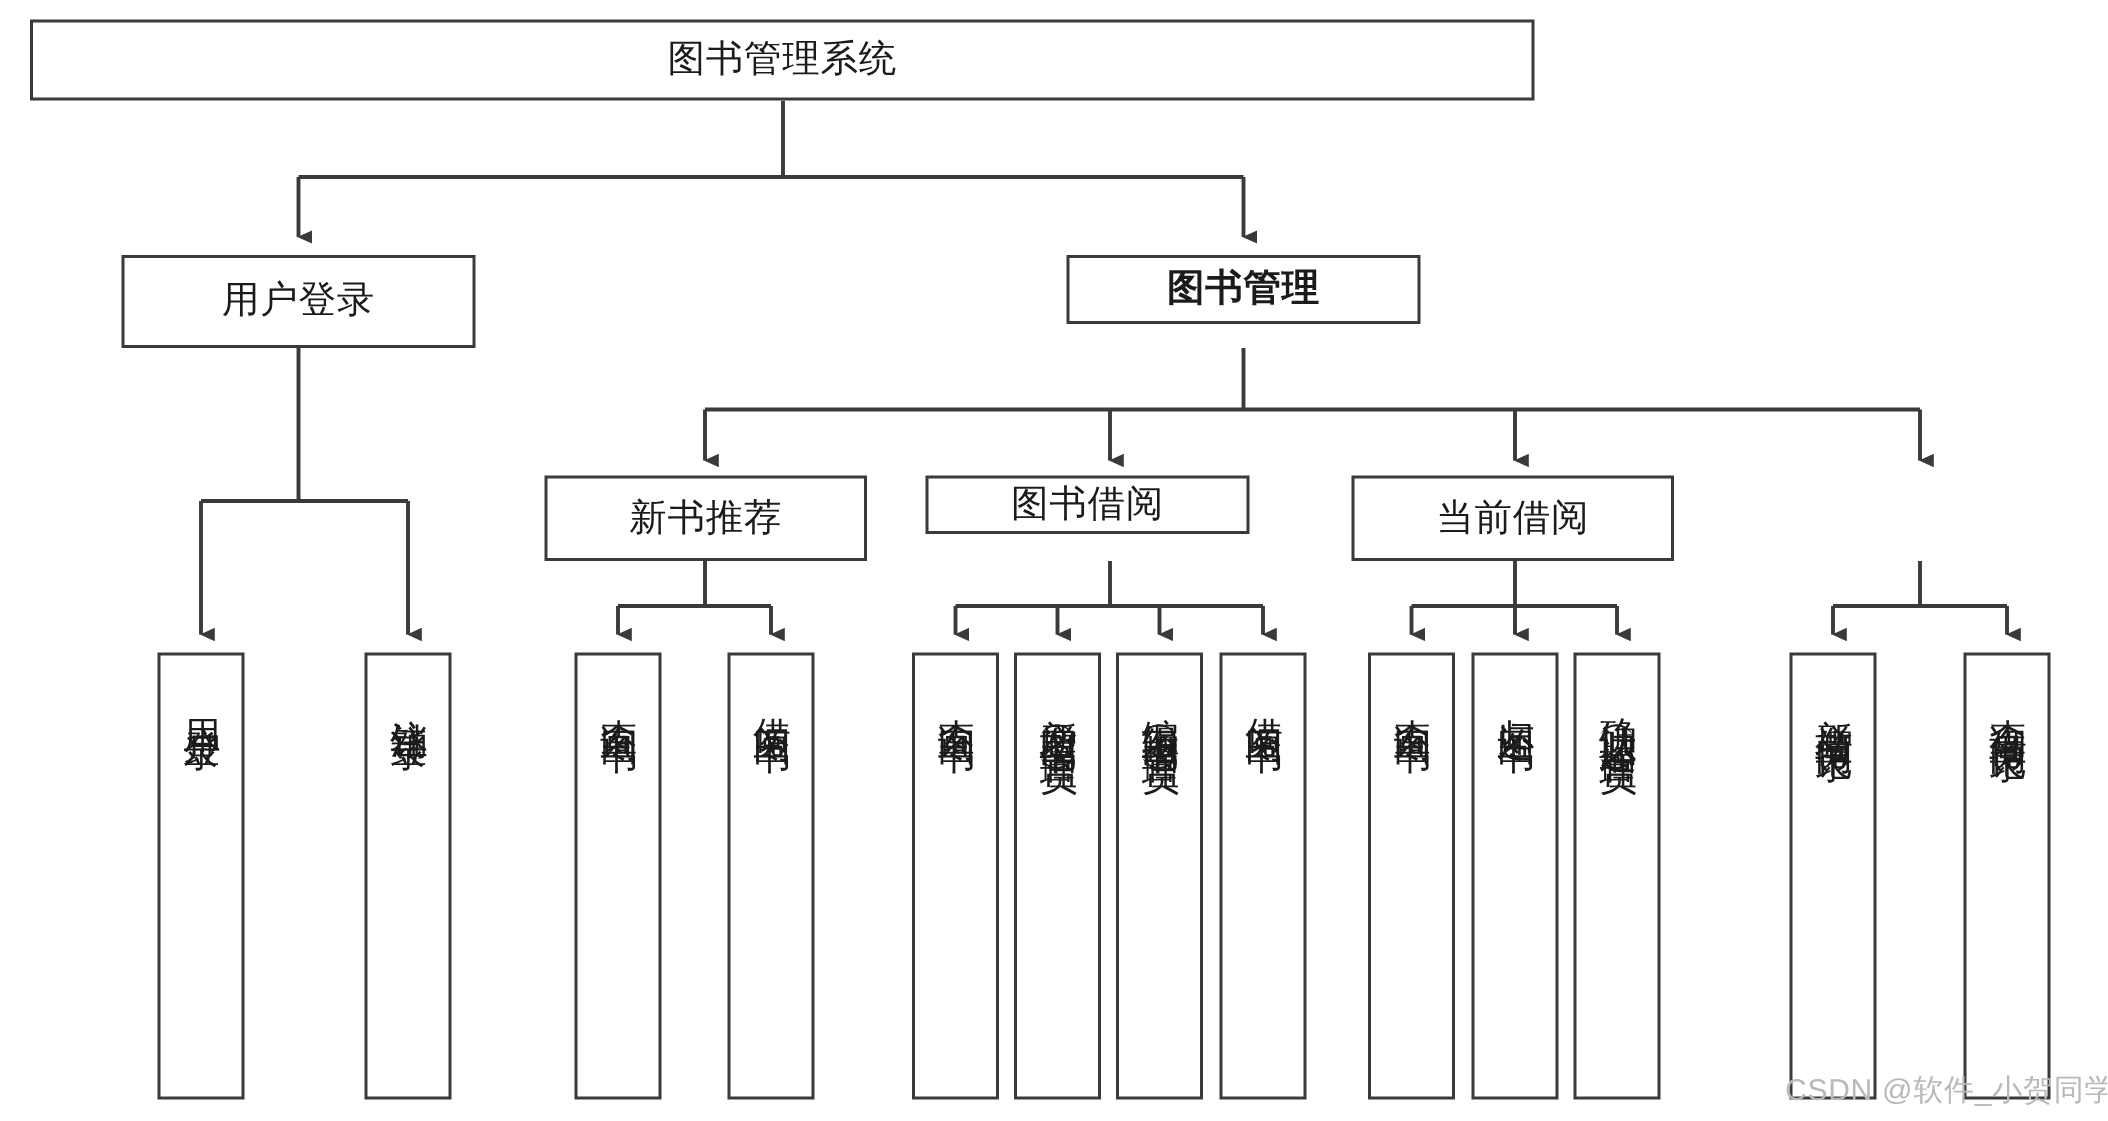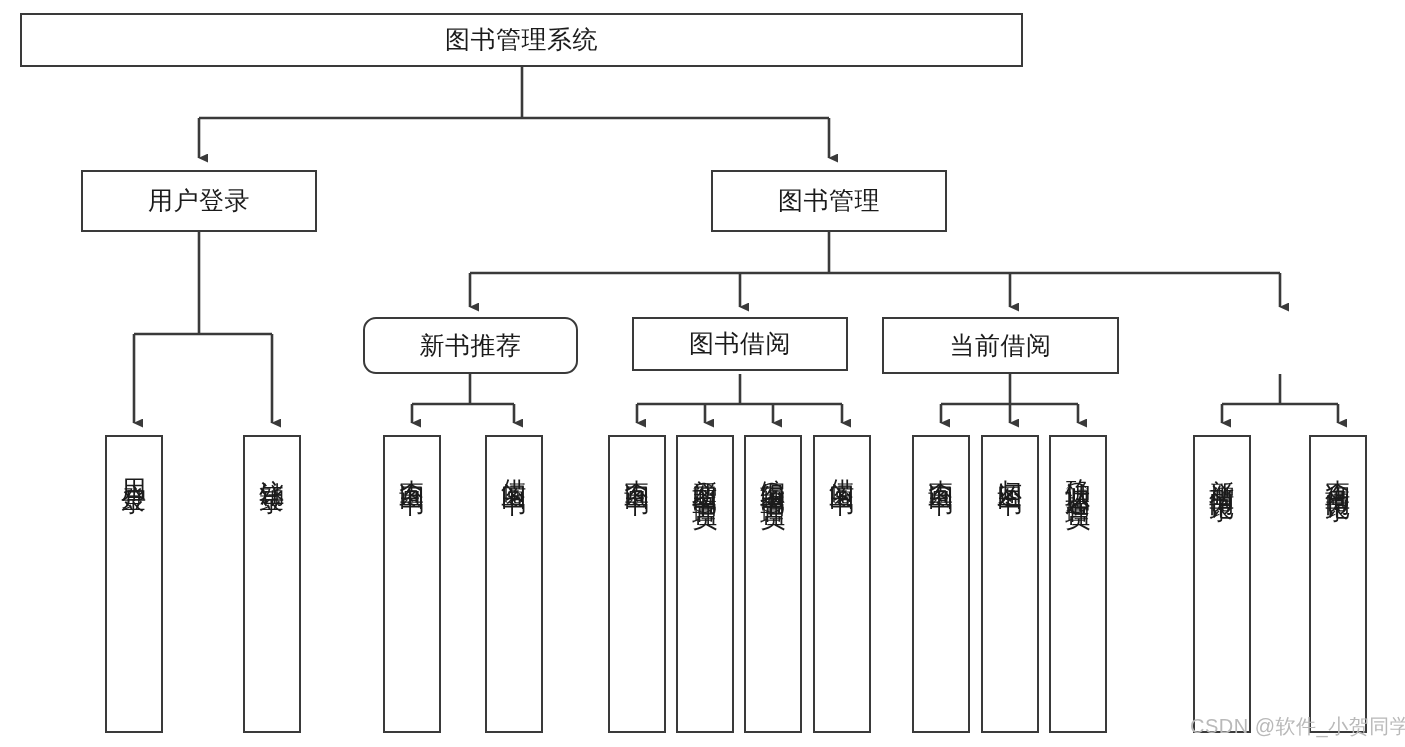--- a/index.html
+++ b/index.html
@@ -131,31 +131,31 @@
     </g>
   </svg>
 
   <div class="node horiz root" style="left:20px; top:13px; width:1003px; height:54px;">
     <span class="node-label">图书管理系统</span>
   </div>
 
   <div class="node horiz" style="left:81px; top:170px; width:236px; height:62px;">
     <span class="node-label">用户登录</span>
   </div>
-  <div class="node horiz" style="left:711px; top:170px; width:236px; height:62px;">
+  <div class="node horiz" style="left:711px; top:170px; width:236px; height:46px;font-weight:bold;">
     <span class="node-label">图书管理</span>
   </div>
 
-  <div class="node horiz" style="left:363px; top:317px; width:215px; height:57px;border-radius:13px;">
+  <div class="node horiz" style="left:363px; top:317px; width:215px; height:57px;">
     <span class="node-label">新书推荐</span>
   </div>
-  <div class="node horiz" style="left:632px; top:317px; width:216px; height:54px;">
+  <div class="node horiz" style="left:617px; top:317px; width:216px; height:39px;">
     <span class="node-label">图书借阅</span>
   </div>
-  <div class="node horiz" style="left:882px; top:317px; width:237px; height:57px;">
+  <div class="node horiz" style="left:901px; top:317px; width:215px; height:57px;">
     <span class="node-label">当前借阅</span>
   </div>
 
   <div class="node leaf" style="left:105px; top:435px; width:58px; height:298px;">
     <span class="node-label">用户登录</span>
   </div>
   <div class="node leaf" style="left:243px; top:435px; width:58px; height:298px;">
     <span class="node-label">注销登录</span>
   </div>
 

